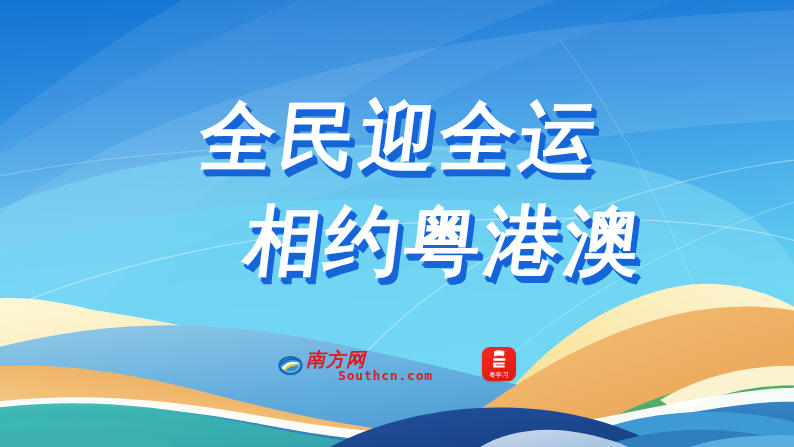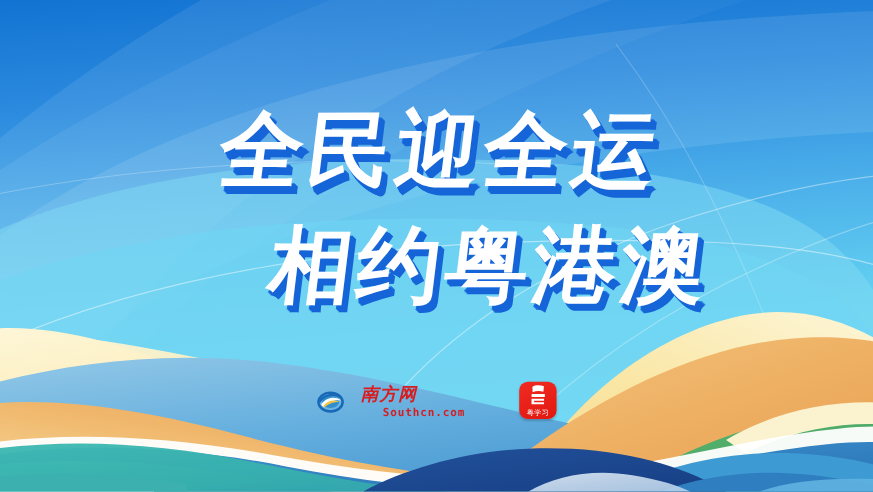--- a/index.html
+++ b/index.html
@@ -41,27 +41,26 @@
     align-items:center;
     justify-content:center;
     gap:13px;
   }
   .logo-southcn{display:flex;align-items:flex-end;gap:3px;}
   .southcn-mark{width:25px;height:25px;flex:0 0 auto;margin-bottom:3px;}
   .southcn-words{display:flex;flex-direction:column;align-items:flex-start;}
   .southcn-cn{
     font-family:Liberation Serif, serif;
     font-weight:bold;font-style:italic;
-    font-size:16px;line-height:23px;color:#d81d20;
+    font-size:19px;line-height:23px;color:#d81d20;
     letter-spacing:1px;
-    margin-left:12px;
   }
   .southcn-en{
     font-family:"DejaVu Sans Mono","Liberation Mono",monospace;
-    font-weight:bold;font-size:10px;line-height:10px;
+    font-weight:bold;font-size:13px;line-height:10px;
     color:#d81d20;letter-spacing:0.8px;margin-left:32px;
   }
   .logo-yuexuexi{
     width:34px;height:34px;border-radius:8px;
     background:linear-gradient(160deg,#f02a22 0%,#e21810 100%);
     position:relative;
     box-shadow:0 1px 2px rgba(0,0,0,.18);
     margin-left:36px;
   }
   .yx-glyph{position:absolute;left:0;top:1px;width:34px;height:24px;}

